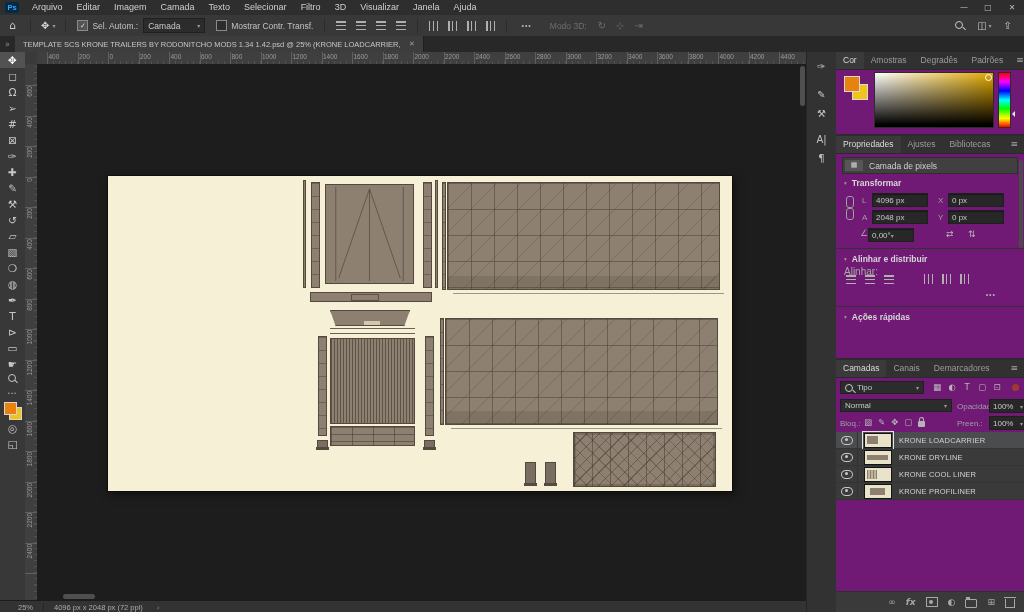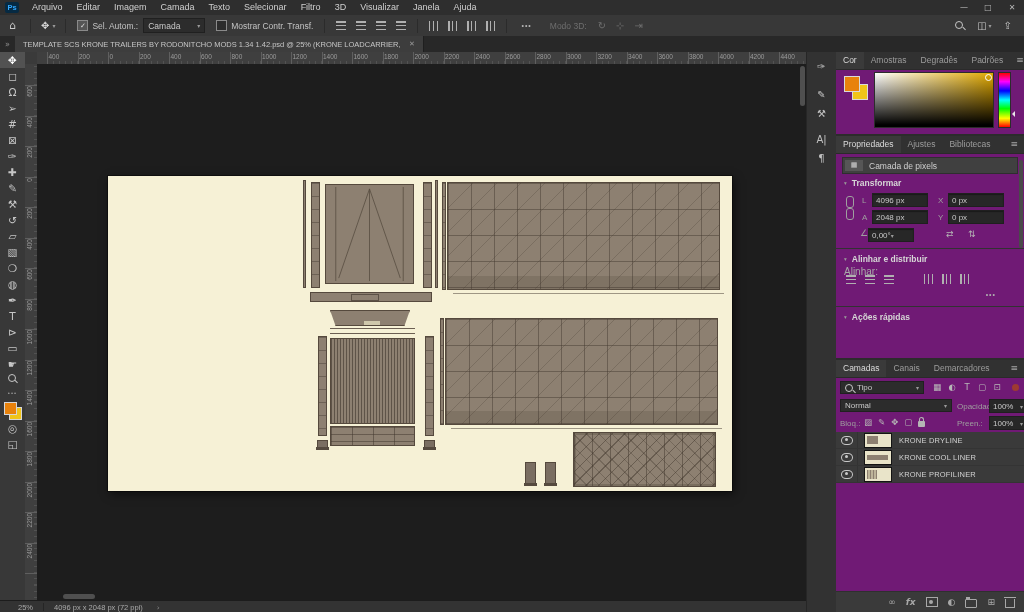--- a/index.html
+++ b/index.html
@@ -557,20 +557,27 @@
           <span>✥</span>
           <span>▢</span>
           <span class="ico-lock"></span>
         </div>
       <span class="plabel" style="left:121px;top:59px">Preen.:</span>
       <span class="vbox" style="left:153px;top:56px">
         <span>100%</span>
         <b class="chev">▾</b>
       </span>
       <div id="layerrows">
+          <div class="lrow sel">
+            <span class="eyecell">
+              <i class="ico-eye"></i>
+            </span>
+            <div class="lthumb"></div>
+            <span class="lname">KRONE LOADCARRIER</span>
+          </div>
           <div class="lrow">
             <span class="eyecell">
               <i class="ico-eye"></i>
             </span>
             <div class="lthumb"></div>
             <span class="lname">KRONE DRYLINE</span>
           </div>
           <div class="lrow">
             <span class="eyecell">
               <i class="ico-eye"></i>

